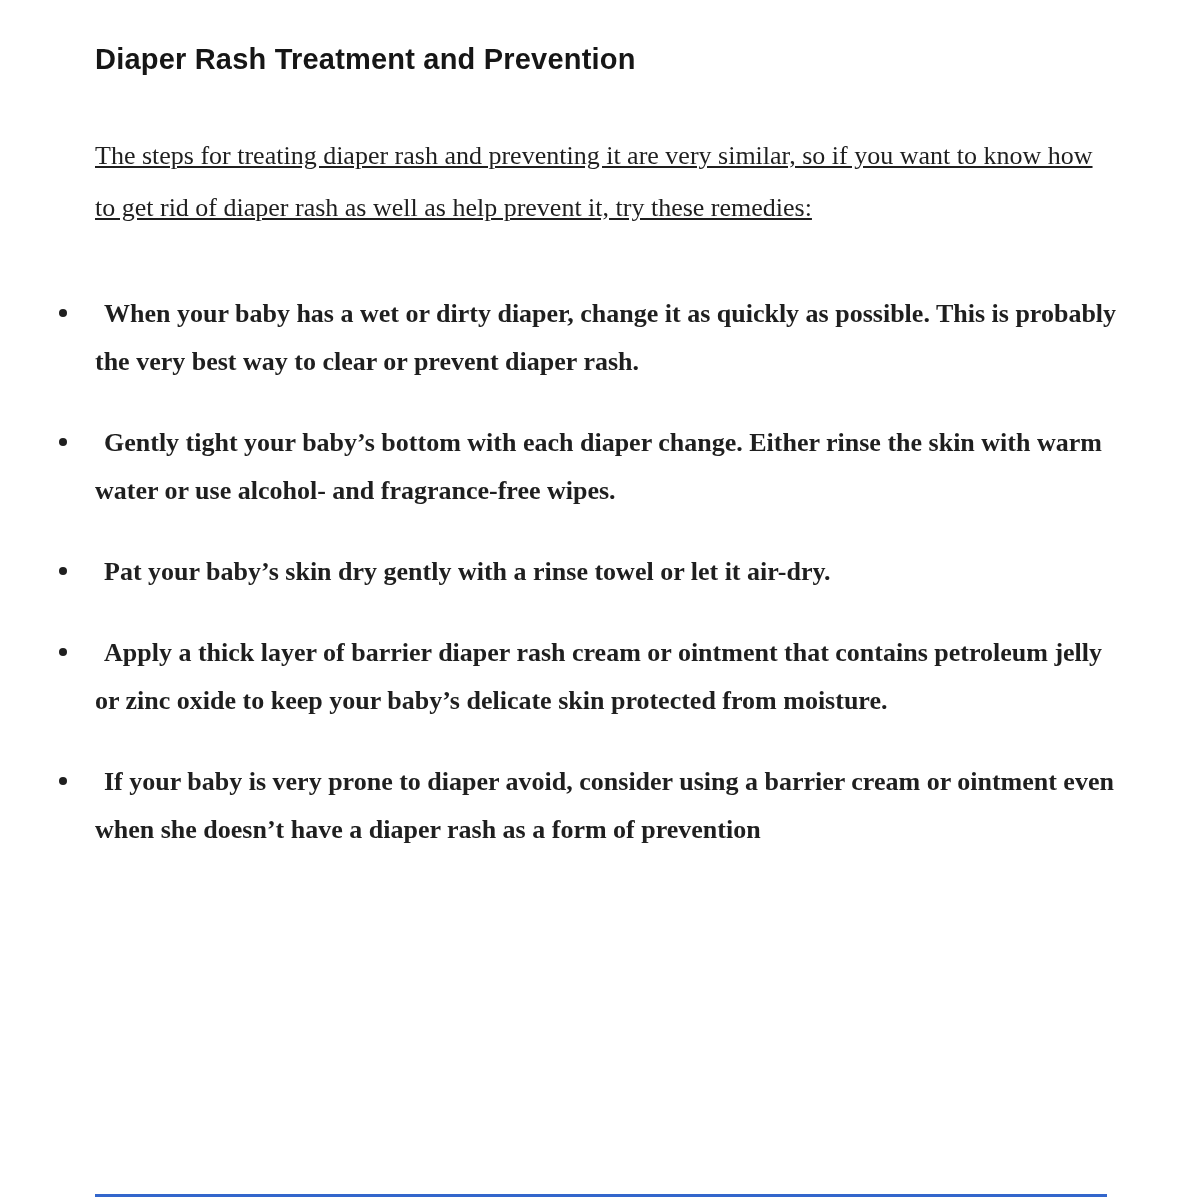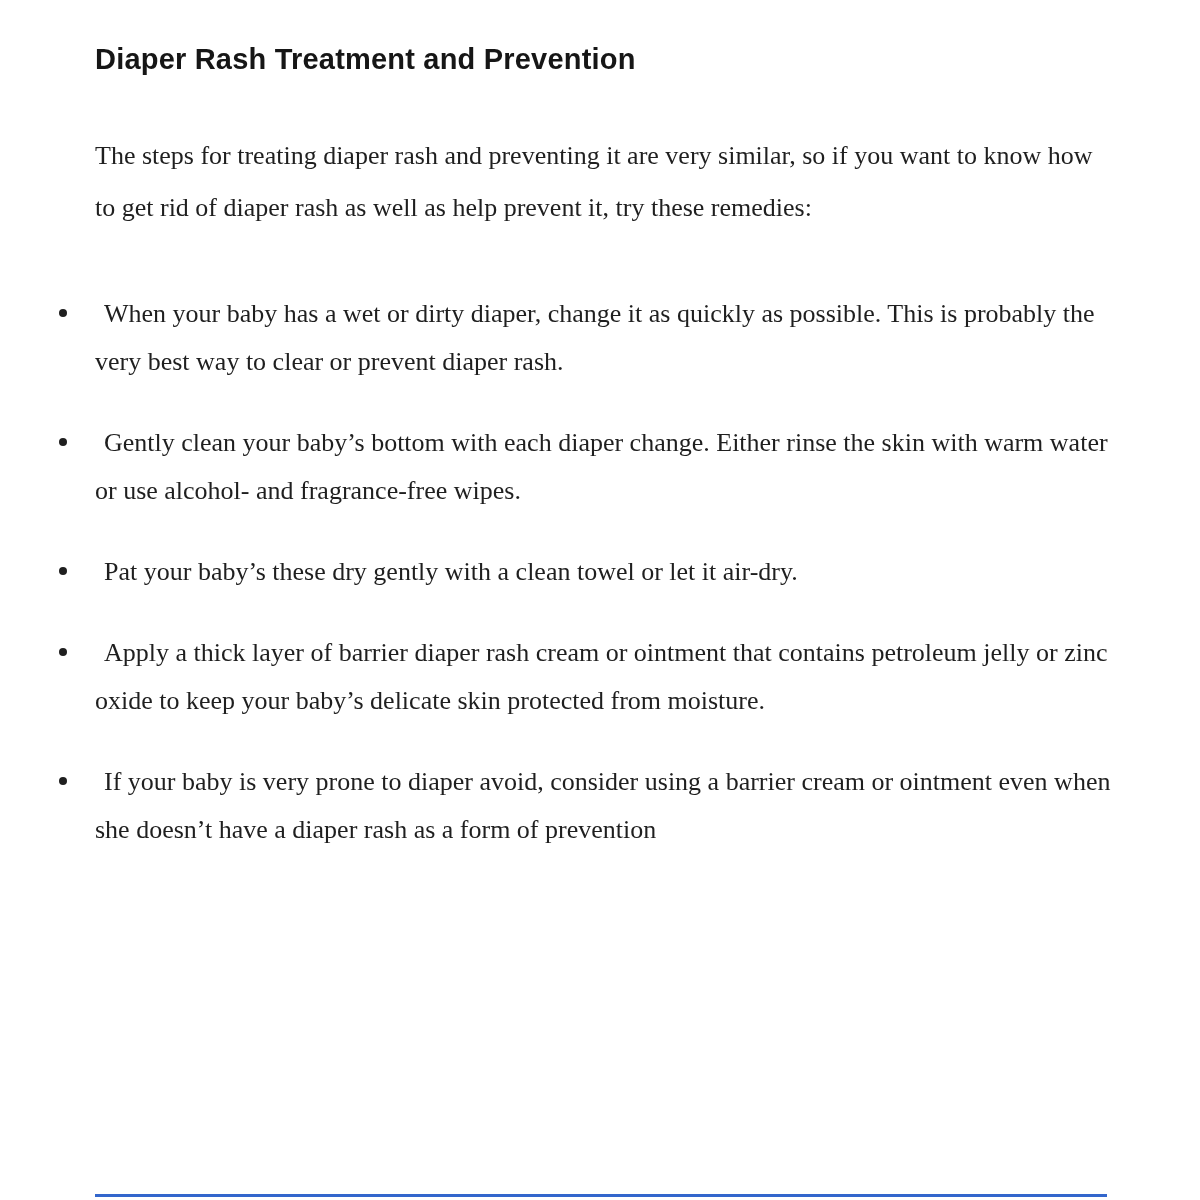--- a/index.html
+++ b/index.html
@@ -32,26 +32,28 @@
     color: #161616;
     letter-spacing: 0.2px;
     margin: 0;
   }
   .doc-intro {
     margin: 54px 0 0 0;
     font-size: 26px;
     line-height: 52px;
     color: #1f1f1f;
     max-width: 1020px;
+    text-decoration: underline;
   }
   ul.remedies {
     list-style: none;
     margin: 56px 0 0 0;
     padding: 0;
     max-width: 1035px;
+    font-weight: bold;
   }
   ul.remedies li {
     position: relative;
     margin: 0 0 33px 0;
     font-size: 26px;
     line-height: 48px;
     color: #1f1f1f;
     text-indent: 9px;
   }
   ul.remedies li .dot {
@@ -79,25 +81,25 @@
 
   <p class="doc-intro">The steps for treating diaper rash and preventing it are very similar, so if you want to know how to get rid of diaper rash as well as help prevent it, try these remedies:</p>
 
   <ul class="remedies">
     <li>
       <span class="dot"></span>
       <span>When your baby has a wet or dirty diaper, change it as quickly as possible. This is probably the very best way to clear or prevent diaper rash.</span>
     </li>
     <li>
       <span class="dot"></span>
-      <span>Gently clean your baby’s bottom with each diaper change. Either rinse the skin with warm water or use alcohol- and fragrance-free wipes.</span>
+      <span>Gently tight your baby’s bottom with each diaper change. Either rinse the skin with warm water or use alcohol- and fragrance-free wipes.</span>
     </li>
     <li>
       <span class="dot"></span>
-      <span>Pat your baby’s these dry gently with a clean towel or let it air-dry.</span>
+      <span>Pat your baby’s skin dry gently with a rinse towel or let it air-dry.</span>
     </li>
     <li>
       <span class="dot"></span>
       <span>Apply a thick layer of barrier diaper rash cream or ointment that contains petroleum jelly or zinc oxide to keep your baby’s delicate skin protected from moisture.</span>
     </li>
     <li>
       <span class="dot"></span>
       <span>If your baby is very prone to diaper avoid, consider using a barrier cream or ointment even when she doesn’t have a diaper rash as a form of prevention</span>
     </li>
   </ul>

